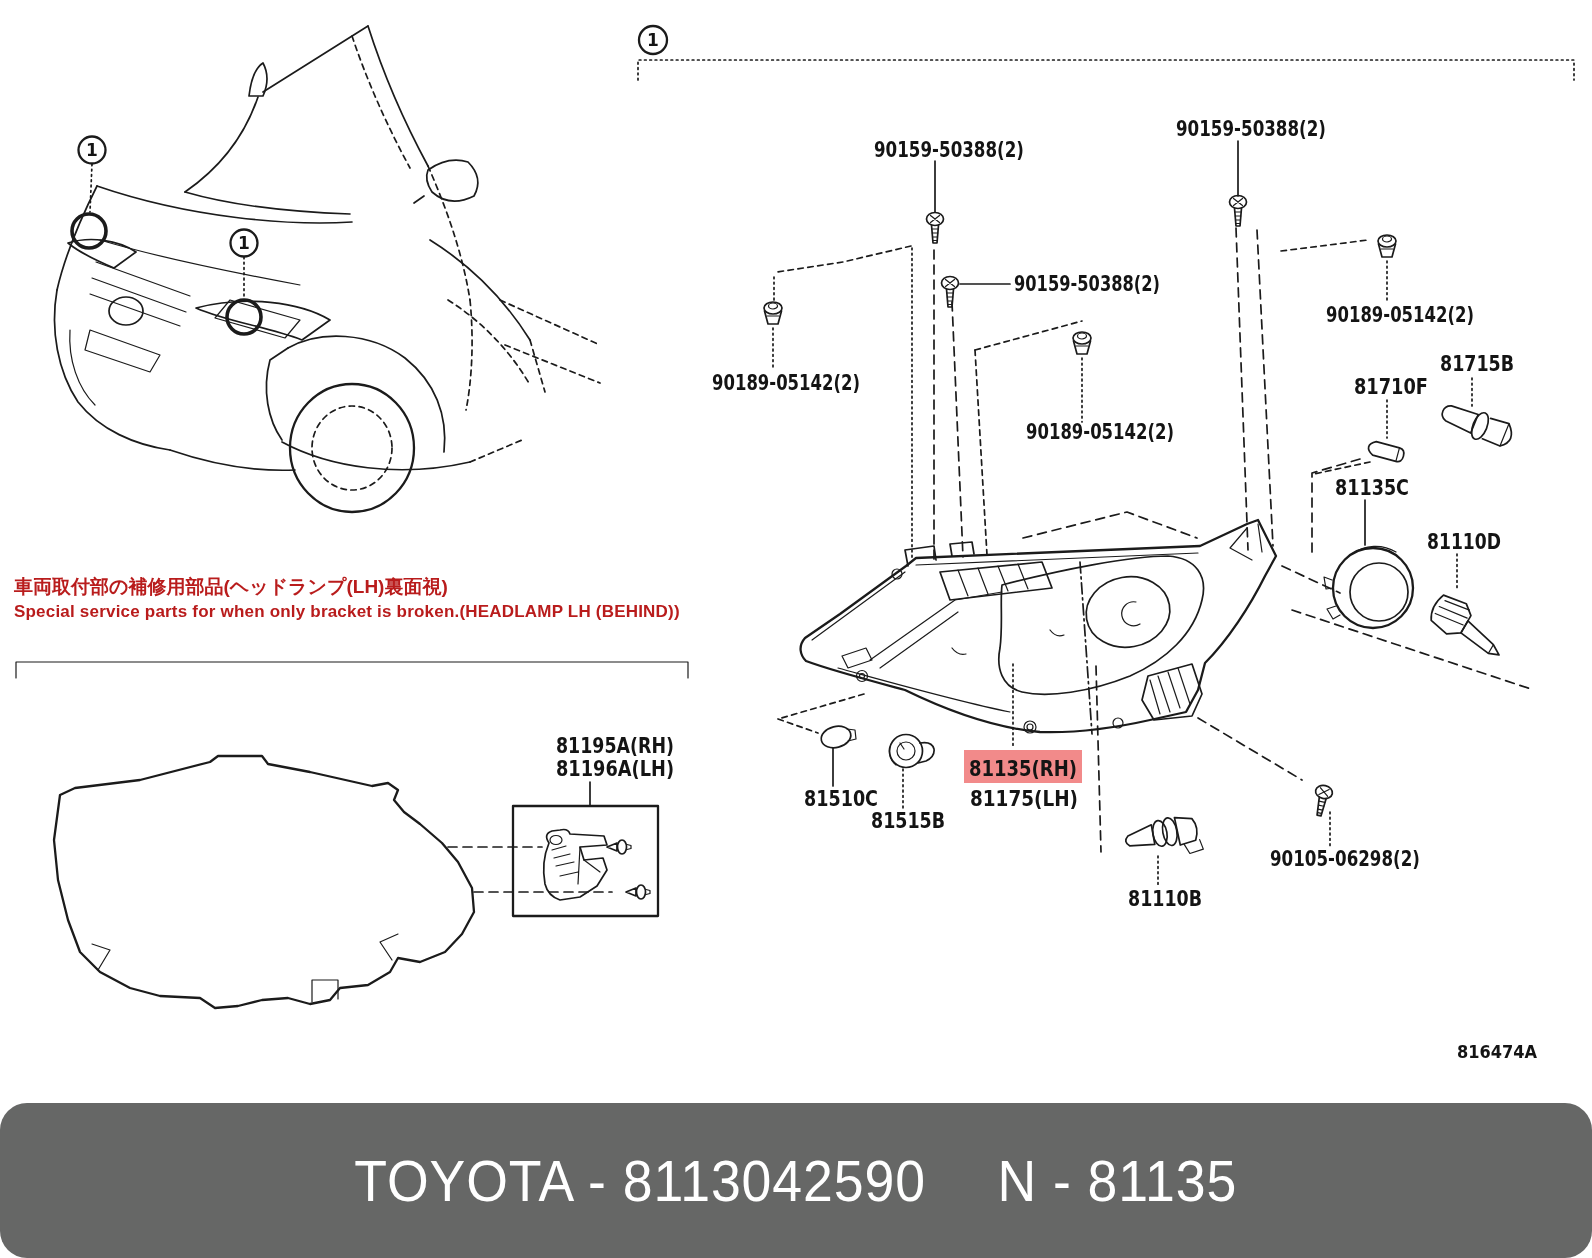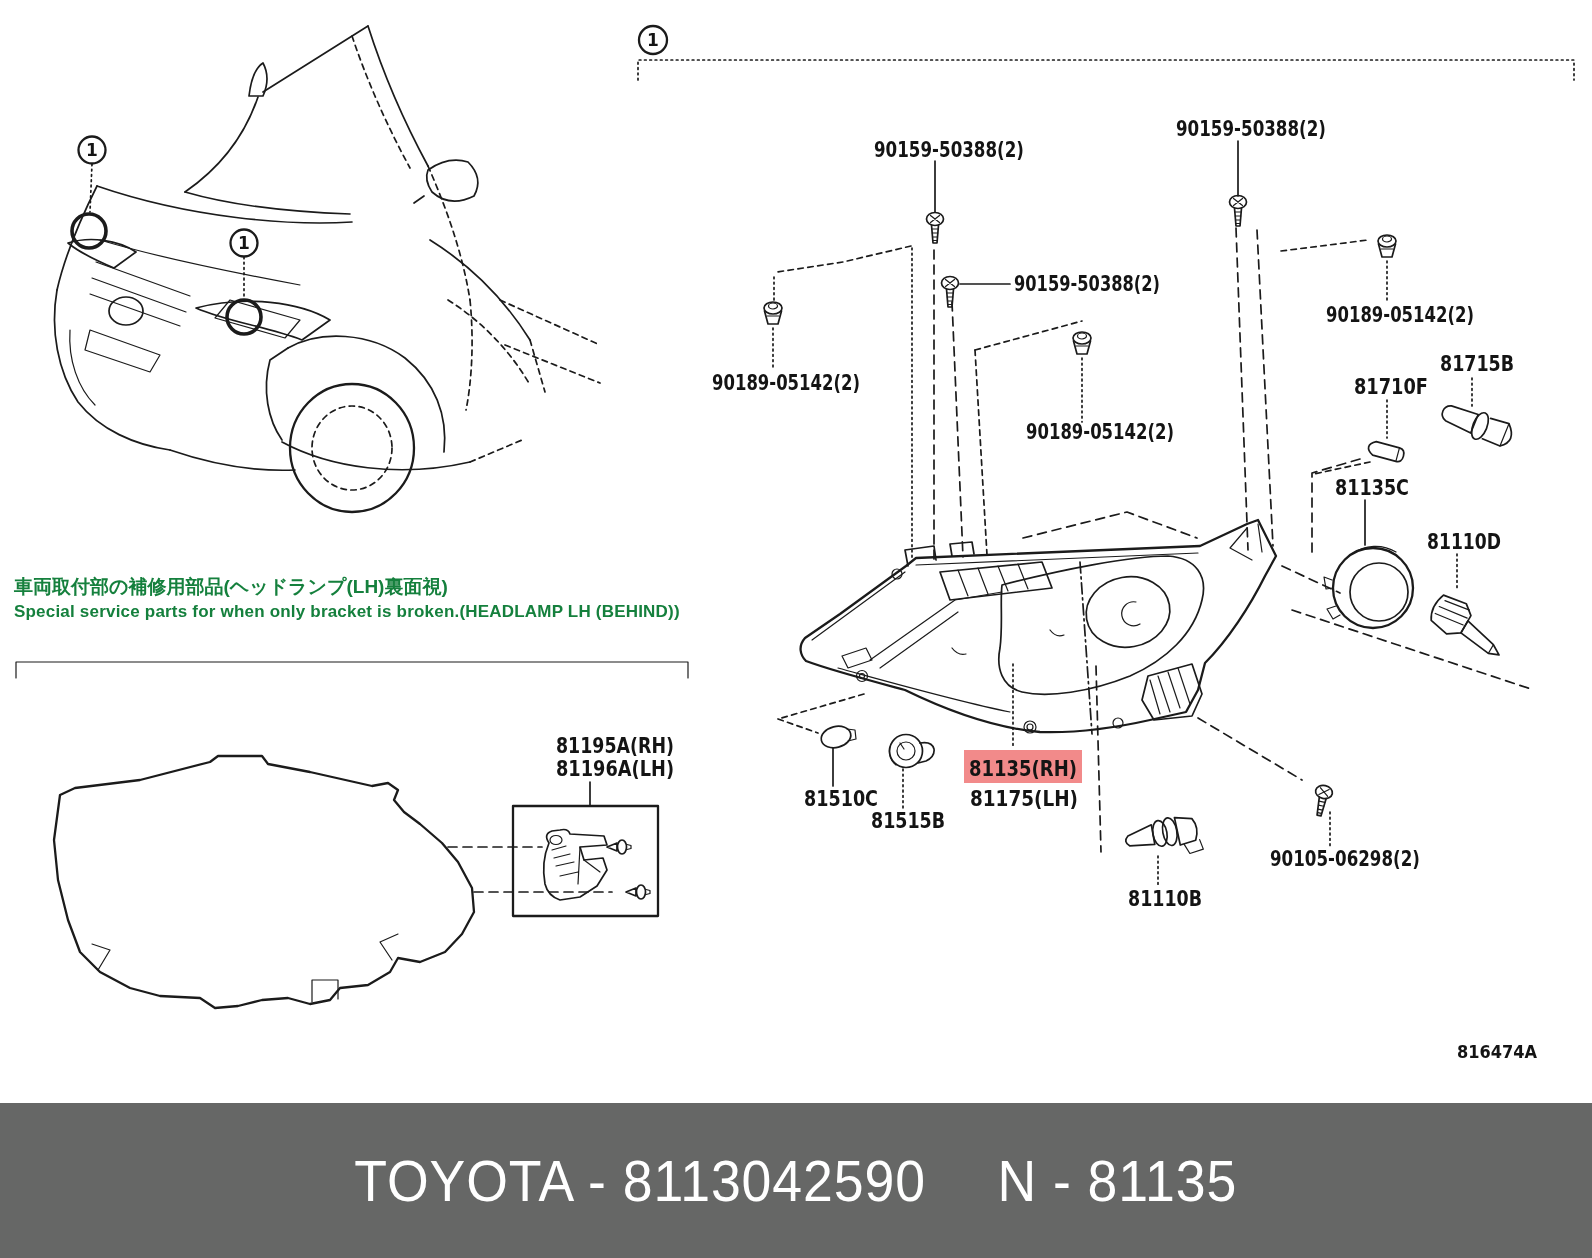--- a/index.html
+++ b/index.html
@@ -11,25 +11,25 @@
   .sw3{stroke-width:3.6;}
   .thn{stroke-width:1.2;}
   .d8{stroke-dasharray:9,6;}
   .d5{stroke-dasharray:5.5,4.5;}
   .dot{stroke-dasharray:1.7,3.6;}
   .dd{stroke-dasharray:11,4,2,4;}
   .lbl{font-family:"DejaVu Sans",sans-serif;font-weight:bold;font-size:21px;fill:#141414;}
   .lblsm{font-family:"DejaVu Sans",sans-serif;font-weight:bold;font-size:18px;fill:#141414;}
   .mid{text-anchor:middle;}
   .callout-num{font-family:"DejaVu Sans",sans-serif;font-weight:bold;font-size:17px;fill:#141414;text-anchor:middle;}
-  .note{position:absolute;left:14px;color:#15803d;white-space:nowrap;}
+  .note{position:absolute;left:14px;color:#b91c1c;white-space:nowrap;}
   .note-jp{top:574px;font-size:19px;font-weight:bold;}
   .note-en{top:602px;font-size:17px;font-weight:bold;letter-spacing:.2px;}
   .footer{position:absolute;left:0;top:1103px;width:1592px;height:155px;background:#666766;
-          display:flex;align-items:center;justify-content:center;}
+          display:flex;align-items:center;justify-content:center;border-radius:27px;}
   .footer-inner{display:flex;gap:76px;transform:scaleX(.94);color:#fff;font-size:57px;
                 font-family:"Liberation Sans",sans-serif;font-weight:400;letter-spacing:1px;}
 </style>
 </head>
 <body>
 
 <svg style="left:0;top:0" width="620" height="575" viewBox="0 0 620 575">
   <g class="ln">
 
     <path d="M249,96 Q252,70 263,63 Q271,78 263,96 Z"></path>

